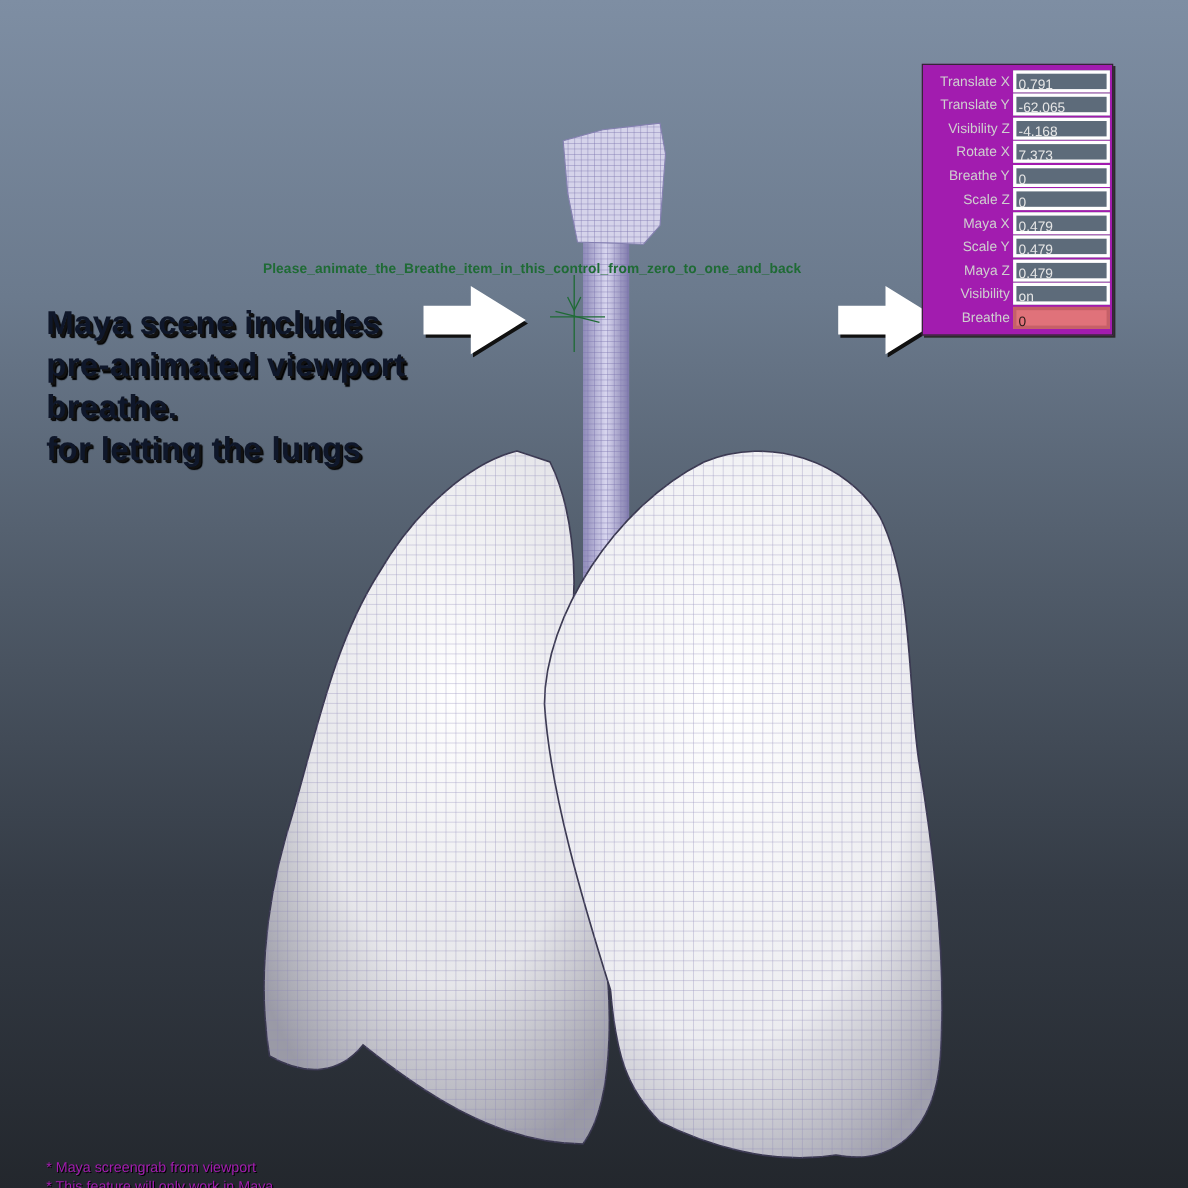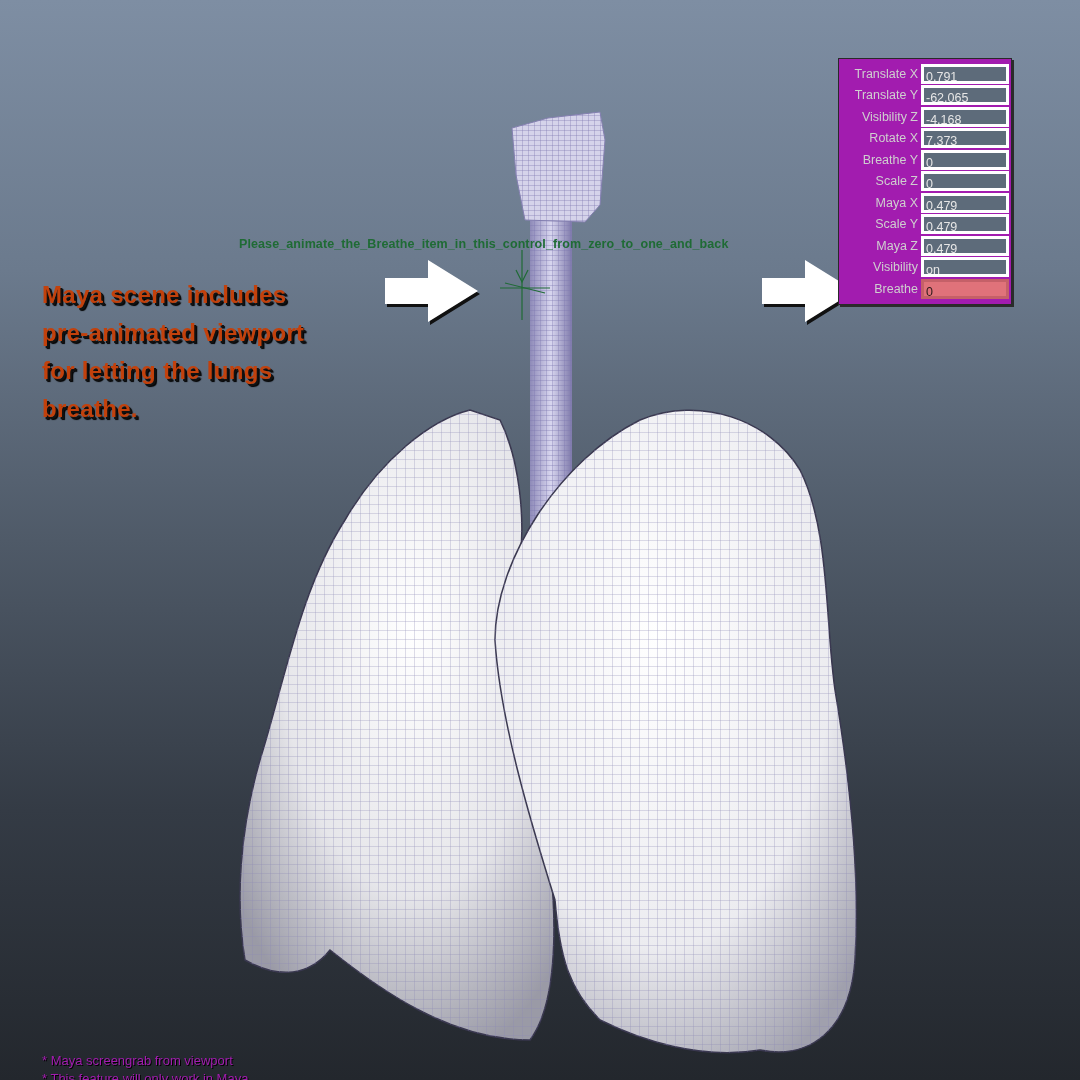--- a/index.html
+++ b/index.html
@@ -6,21 +6,21 @@
   body {
     width:1080px; height:1080px; overflow:hidden; position:relative;
     background: linear-gradient(180deg, #7e8ea3 0%, #6b7a8d 25%, #4f5a68 50%, #343b45 75%, #23272d 100%);
     font-family: "Liberation Sans", sans-serif;
   }
   .viewport { position:absolute; inset:0; }
   svg.scene { position:absolute; left:0; top:0; }
 
   .caption {
     position:absolute; left:42px; top:276px; width:360px;
-    color:#c2410c; font-weight:bold; font-size:24px; line-height:38px;
+    color:#0f172a; font-weight:bold; font-size:30px; line-height:38px;
     text-shadow: 2px 2px 0 #111, 3px 3px 1px #000;
     letter-spacing:0.3px;
   }
   .annotation {
     position:absolute; left:239px; top:237px;
     color:#1f6b35; font-weight:bold; font-size:12.5px;
     letter-spacing:0.1px; white-space:nowrap;
   }
   .footnotes {
     position:absolute; left:42px; top:1052px;
@@ -99,22 +99,22 @@
       <line x1="522" y1="250" x2="522" y2="320"></line>
       <line x1="500" y1="288" x2="550" y2="288"></line>
       <line x1="505" y1="283" x2="545" y2="293"></line>
       <path d="M516 270 L522 282 L528 270"></path>
     </g>
   </svg>
 
   <div class="caption">
     <div>Maya scene includes</div>
     <div>pre-animated viewport</div>
+    <div>breathe.</div>
     <div>for letting the lungs</div>
-    <div>breathe.</div>
   </div>
 
   <div class="annotation">Please_animate_the_Breathe_item_in_this_control_from_zero_to_one_and_back</div>
 
   <svg class="arrow" style="left:383px;top:257px" width="100" height="68" viewBox="0 0 100 68">
     <path d="M2 21 L45 21 L45 3 L95 34 L45 65 L45 47 L2 47 Z" fill="#111" transform="translate(2,3)"></path>
     <path d="M2 21 L45 21 L45 3 L95 34 L45 65 L45 47 L2 47 Z" fill="#ffffff"></path>
   </svg>
   <svg class="arrow" style="left:760px;top:257px" width="100" height="68" viewBox="0 0 100 68">
     <path d="M2 21 L45 21 L45 3 L95 34 L45 65 L45 47 L2 47 Z" fill="#111" transform="translate(2,3)"></path>

